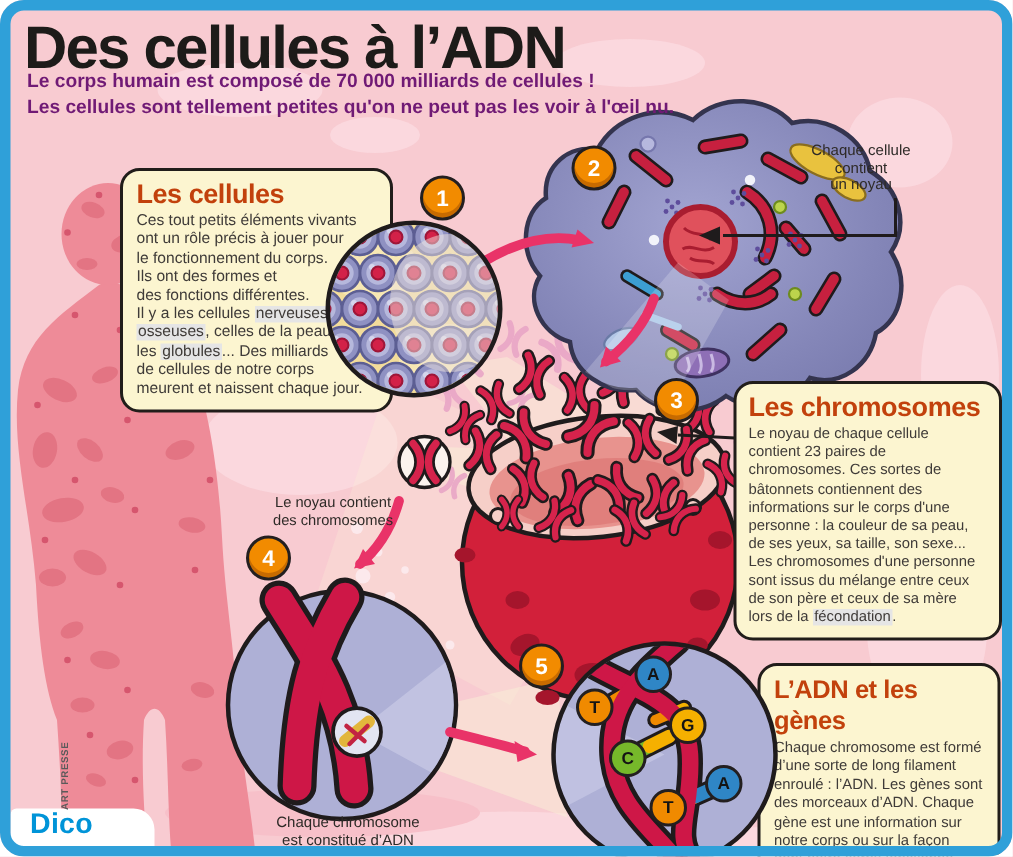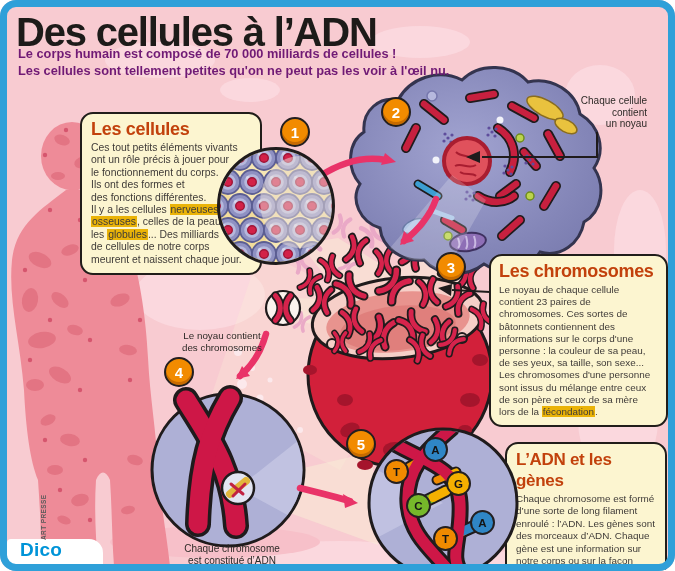--- a/index.html
+++ b/index.html
@@ -15,23 +15,23 @@
   .panel{position:absolute;z-index:2;background:#FCF5D0;border:2.5px solid #211D1A;border-radius:13px;padding:5px 9px 7px;color:#3F3B38;box-sizing:border-box;}
   .panel h2{margin:0 0 2px;font-size:18px;color:#c2410c;letter-spacing:-.3px;line-height:21px;}
   .panel .body{white-space:nowrap;}
   #panel-cells{left:80px;top:112px;width:182px;min-height:148px;}
   #panel-cells .body{font-size:10.4px;line-height:12.4px;}
   #panel-chromosomes{left:489px;top:254px;width:179px;padding:5px 8px 7px;}
   #panel-chromosomes .body{font-size:9.9px;line-height:12.2px;}
   #panel-adn{left:505px;top:442px;width:162px;}
   #panel-adn h2{font-size:17px;}
   #panel-adn .body{font-size:9.9px;line-height:12.4px;}
-  .hl{background:#eab308;padding:0 1px;}
+  .hl{background:#e5e5e5;padding:0 1px;}
   .lbl{position:absolute;z-index:2;font-size:10px;line-height:11.6px;color:#2E2A27;text-align:center;}
-  #label-cell{left:549px;top:95px;width:98px;text-align:right;}
+  #label-cell{left:525px;top:95px;width:98px;}
   #label-noyau{left:176px;top:294px;width:92px;font-size:9.8px;margin-top:36px;}
   #caption-chromosome{left:162px;top:543px;width:140px;}
   .badge{position:absolute;z-index:4;width:26px;height:26px;border:2.5px solid #231F20;border-radius:50%;background:#F28B00;color:#fff;font-weight:bold;font-size:15px;display:flex;align-items:center;justify-content:center;box-shadow:inset 0 -3px 0 rgba(120,50,0,.35);box-sizing:content-box;}
   .base{position:absolute;z-index:4;width:21px;height:21px;border:2.5px solid #231F20;border-radius:50%;color:#141414;font-weight:bold;font-size:11.5px;display:flex;align-items:center;justify-content:center;box-sizing:content-box;}
   #dico{left:7px;top:539px;width:96px;height:25px;background:#fff;border-radius:4px 14px 0 0;display:flex;align-items:flex-start;padding-left:13px;box-sizing:border-box;}
   #dico span{color:#0094D8;font-weight:bold;font-size:19px;letter-spacing:.2px;}
   #credit{left:40px;top:540px;transform:rotate(-90deg);transform-origin:left top;font-size:6.5px;font-weight:bold;color:#5A5A5A;letter-spacing:.4px;white-space:nowrap;}
 </style>
 </head>
 <body>

